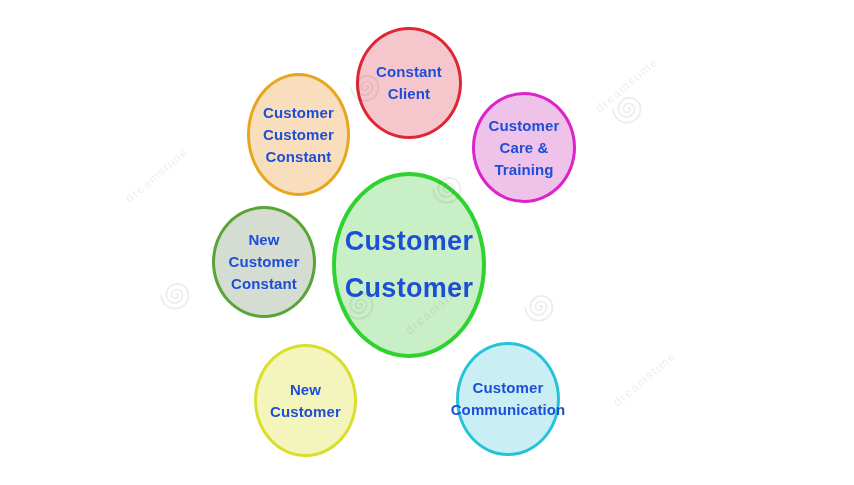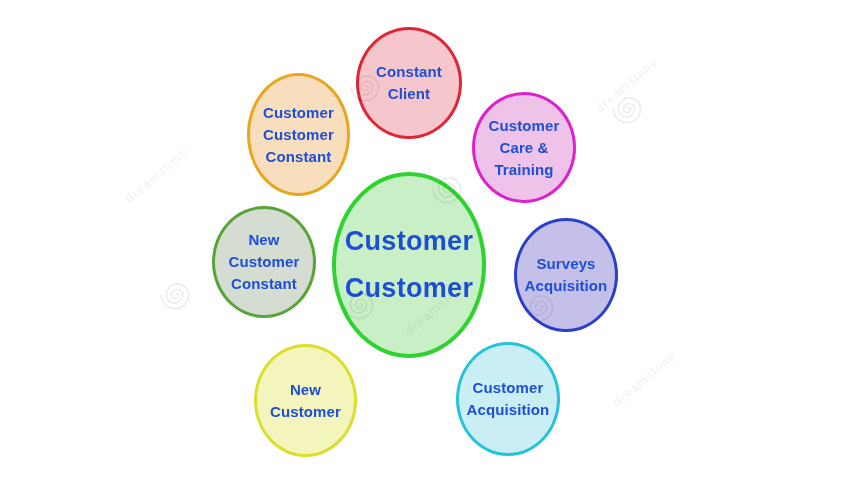--- a/index.html
+++ b/index.html
@@ -70,28 +70,24 @@
     <span>Constant</span>
     <span>Client</span>
   </div>
 
   <div class="circle satellite c-care">
     <span>Customer</span>
     <span>Care &amp;</span>
     <span>Training</span>
   </div>
 
-  <div class="circle satellite c-surveys">
-    <span>Surveys</span>
-    <span>Acquisition</span>
-  </div>
 
   <div class="circle satellite c-appreciation">
     <span>Customer</span>
-    <span>Acquisition</span>
+    <span>Communication</span>
   </div>
 
   <div class="circle satellite c-onboarding">
     <span>New</span>
     <span>Customer</span>
   </div>
 
   <div class="circle satellite c-education">
     <span>New</span>
     <span>Customer</span>

